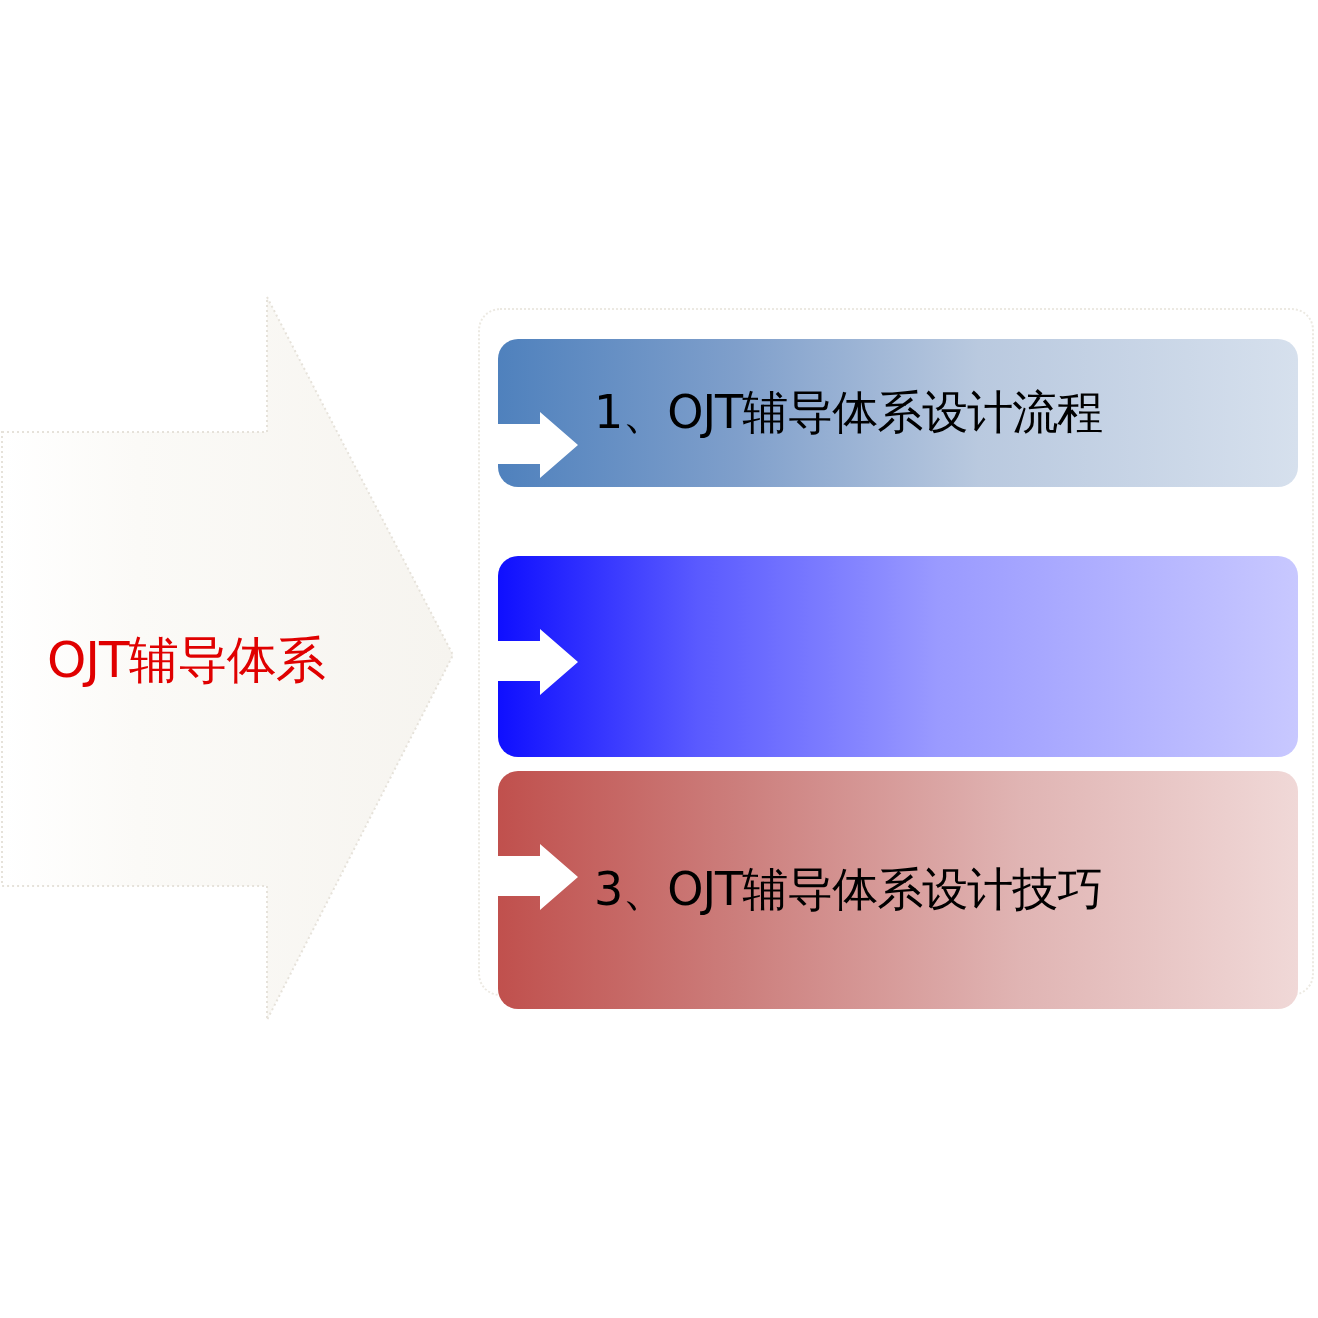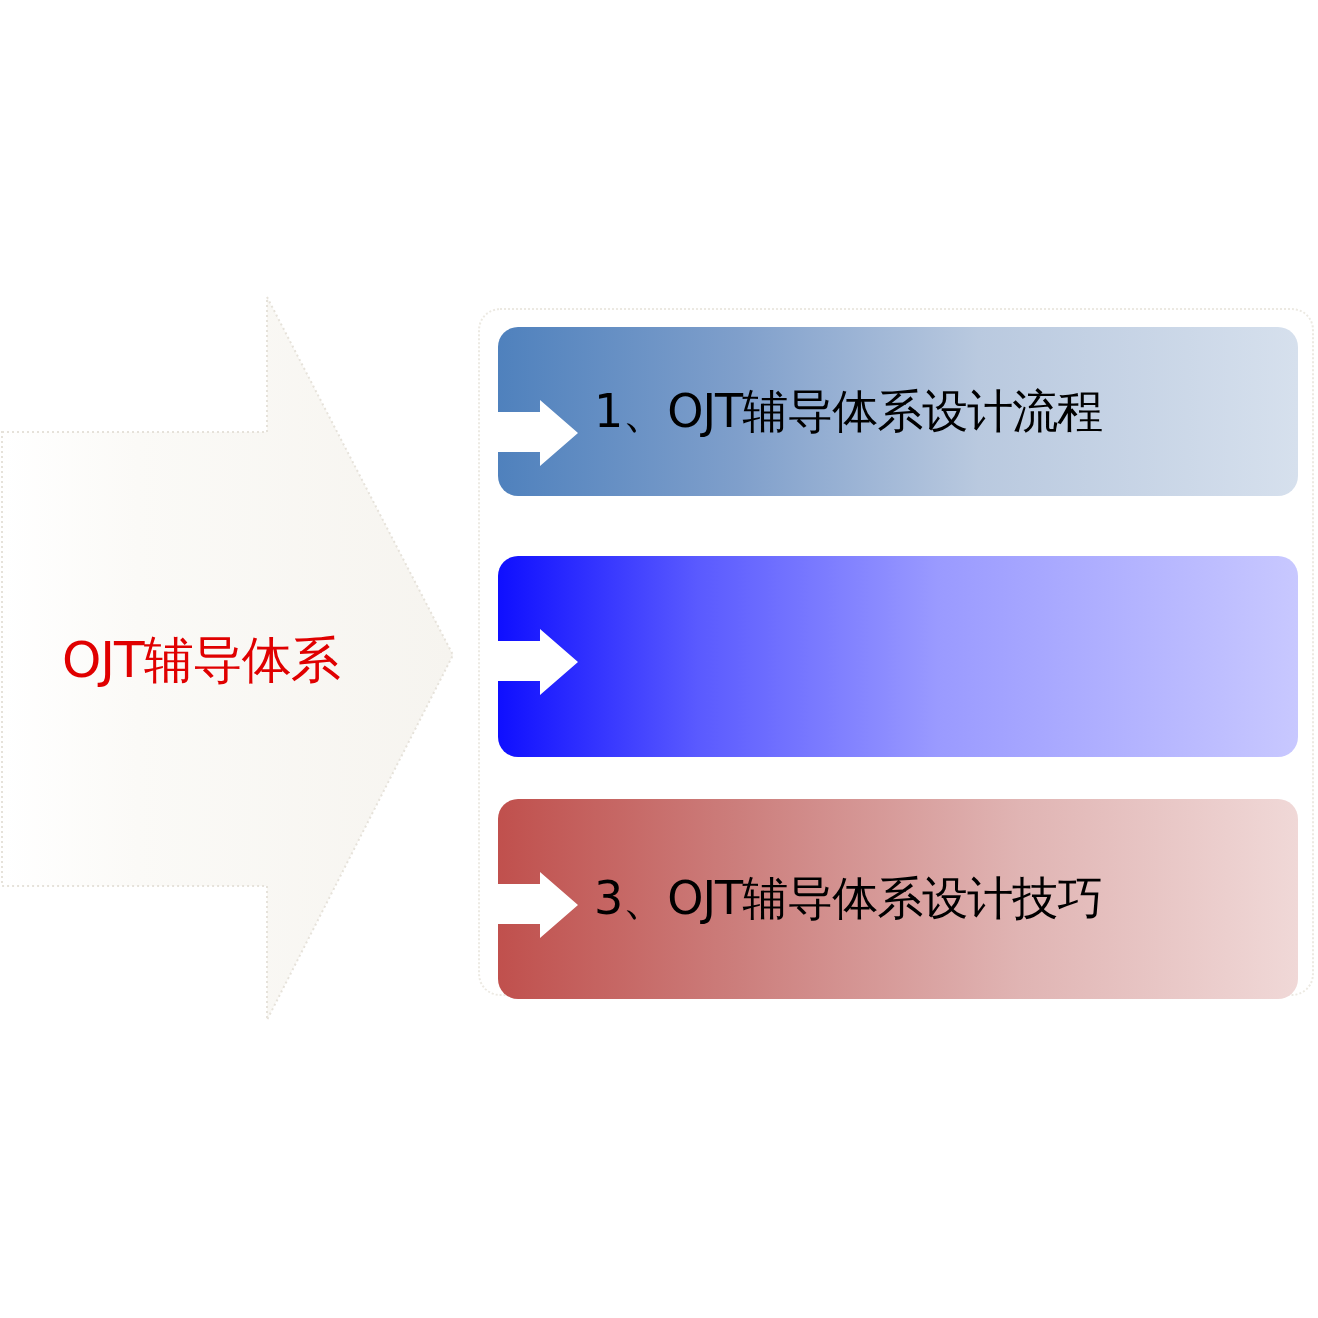--- a/index.html
+++ b/index.html
@@ -2,39 +2,39 @@
 <html><head>
 <meta charset="utf-8">
 <style>
   html, body { margin:0; padding:0; }
   body {
     width:1318px; height:1318px; background:#ffffff; position:relative; overflow:hidden;
     font-family:"DejaVu Sans", "Liberation Sans", sans-serif;
   }
   .big-arrow { position:absolute; left:0; top:0; width:470px; height:1318px; }
   .big-arrow-label {
-    position:absolute; left:62px; top:625px; width:400px; height:70px;
+    position:absolute; left:47px; top:625px; width:400px; height:70px;
     color:#e00000; font-size:50px; line-height:70px; letter-spacing:-1px;
     white-space:nowrap;
   }
   .container {
     position:absolute; left:478px; top:308px; width:836px; height:688px;
     border:2px dotted #ece9e2; border-radius:22px; box-sizing:border-box;
   }
   .item {
     position:absolute; left:498px; width:800px; border-radius:20px; overflow:hidden;
   }
   .item .arrow { position:absolute; left:0; width:82px; height:66px; }
   .item .label {
     position:absolute; left:96px; top:0; height:100%; display:flex; align-items:center;
     font-size:46px; color:#000; white-space:nowrap; letter-spacing:-1px;
   }
-  #item-1 { top:327px; height:169px; background:linear-gradient(to right,#4f81bd 0%,#7f9fcb 30%,#b9c9df 60%,#d6e0ed 100%); }
+  #item-1 { top:339px; height:148px; background:linear-gradient(to right,#4f81bd 0%,#7f9fcb 30%,#b9c9df 60%,#d6e0ed 100%); }
   #item-2 { top:556px; height:201px; background:linear-gradient(to right,#0f0fff 0%,#5a5aff 25%,#9a9aff 55%,#c8c8ff 100%); }
-  #item-3 { top:799px; height:200px; background:linear-gradient(to right,#c0504d 0%,#cc7e7c 30%,#e0b4b3 65%,#f0d8d7 100%); }
+  #item-3 { top:771px; height:238px; background:linear-gradient(to right,#c0504d 0%,#cc7e7c 30%,#e0b4b3 65%,#f0d8d7 100%); }
   #item-1 .arrow, #item-2 .arrow, #item-3 .arrow { top:73px; }
 </style>
 </head>
 <body>
 
 <svg class="big-arrow" viewBox="0 0 470 1318" width="470" height="1318">
   <defs>
     <linearGradient id="bigArrowGrad" x1="0" y1="0" x2="1" y2="0">
       <stop offset="0" stop-color="#ffffff"></stop>
       <stop offset="0.3" stop-color="#fbfaf7"></stop>

